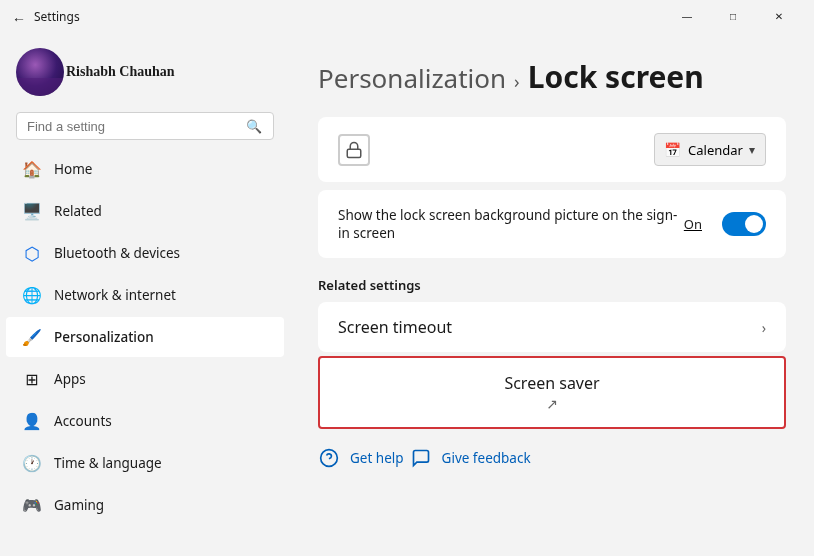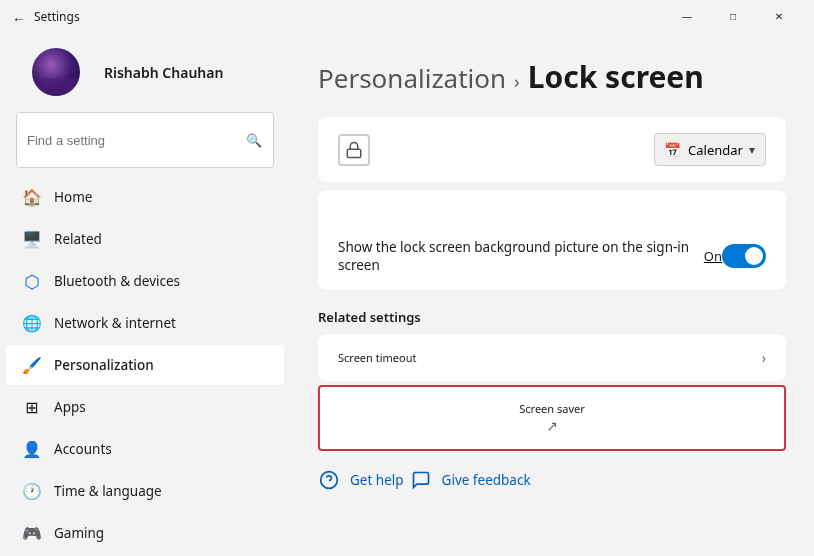--- a/index.html
+++ b/index.html
@@ -63,22 +63,23 @@
       display: flex;
       flex-direction: column;
       flex-shrink: 0;
       overflow-y: auto;
       padding-bottom: 8px;
     }
 
     .profile-section {
       display: flex;
       align-items: center;
-      gap: 24px;
-      padding: 16px 16px 12px 32px;
+      gap: 2px;
+      padding: 16px 16px 12px 16px;
+      font-family: Liberation Serif, serif;
     }
     .avatar {
       width: 48px;
       height: 48px;
       border-radius: 50%;
       background: radial-gradient(circle at 40% 35%, #9b59b6, #3b1a6e, #1a0a3e);
       flex-shrink: 0;
       overflow: hidden;
       position: relative;
     }
@@ -98,21 +99,21 @@
       color: #1a1a1a;
     }
 
     .search-box {
       margin: 4px 16px 8px 16px;
       display: flex;
       align-items: center;
       background: white;
       border: 1px solid #d0d0d0;
       border-radius: 4px;
-      padding: 18px 10px;
+      padding: 4px 10px;
       gap: 8px;
     }
     .search-box input {
       border: none;
       outline: none;
       flex: 1;
       font-size: 13px;
       color: #555;
       background: transparent;
     }
@@ -225,30 +226,29 @@
     }
     .calendar-icon {
       font-size: 14px;
       color: #1a73e8;
     }
 
     .sign-in-row {
       display: flex;
       align-items: center;
       justify-content: space-between;
-      margin-top: 32px;
     }
     .sign-in-text {
       font-size: 13.5px;
       color: #1a1a1a;
     }
     .toggle-container {
       display: flex;
       align-items: center;
-      gap: 0;
+      gap: 20px;
       text-decoration: underline;
     }
     .toggle-label {
       font-size: 13px;
       color: #1a1a1a;
     }
     .toggle {
       width: 44px;
       height: 24px;
       background: #0078d4;
@@ -279,21 +279,21 @@
       display: flex;
       align-items: center;
       justify-content: space-between;
       padding: 14px 20px;
       background: white;
       border-radius: 8px;
       margin-bottom: 4px;
       cursor: pointer;
     }
     .settings-link-label {
-      font-size: 11px;
+      font-size: 16px;
       color: #1a1a1a;
     }
     .chevron-right {
       font-size: 14px;
       color: #666;
     }
     .external-icon {
       font-size: 14px;
       color: #666;
     }

